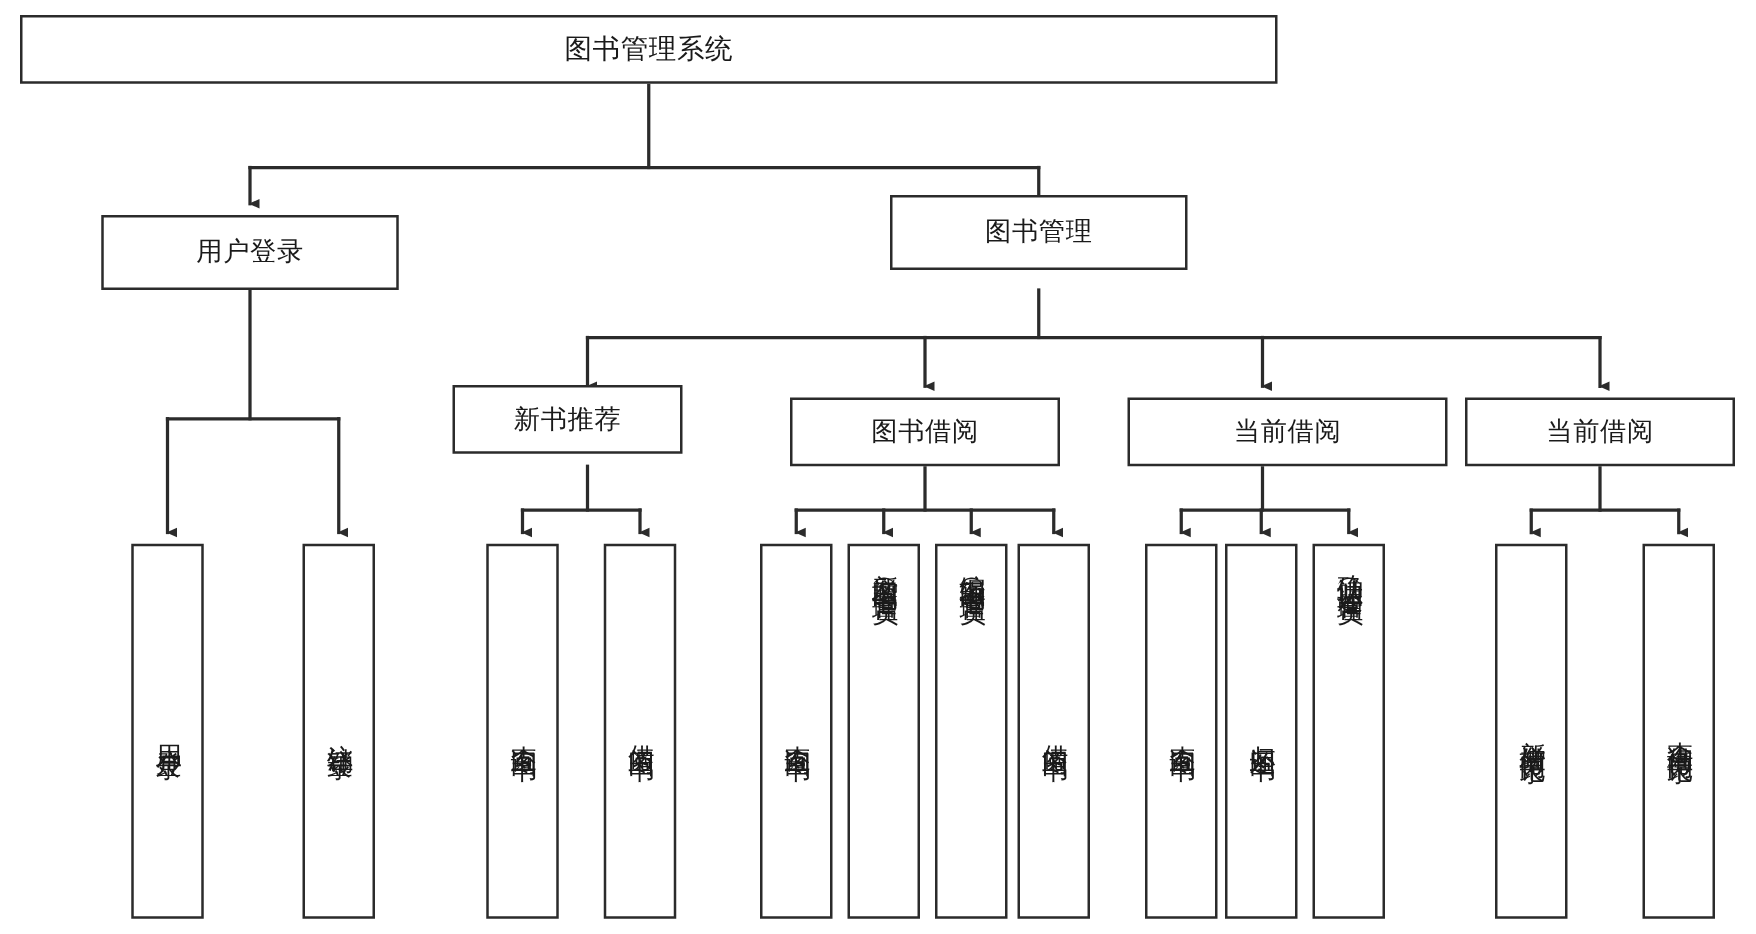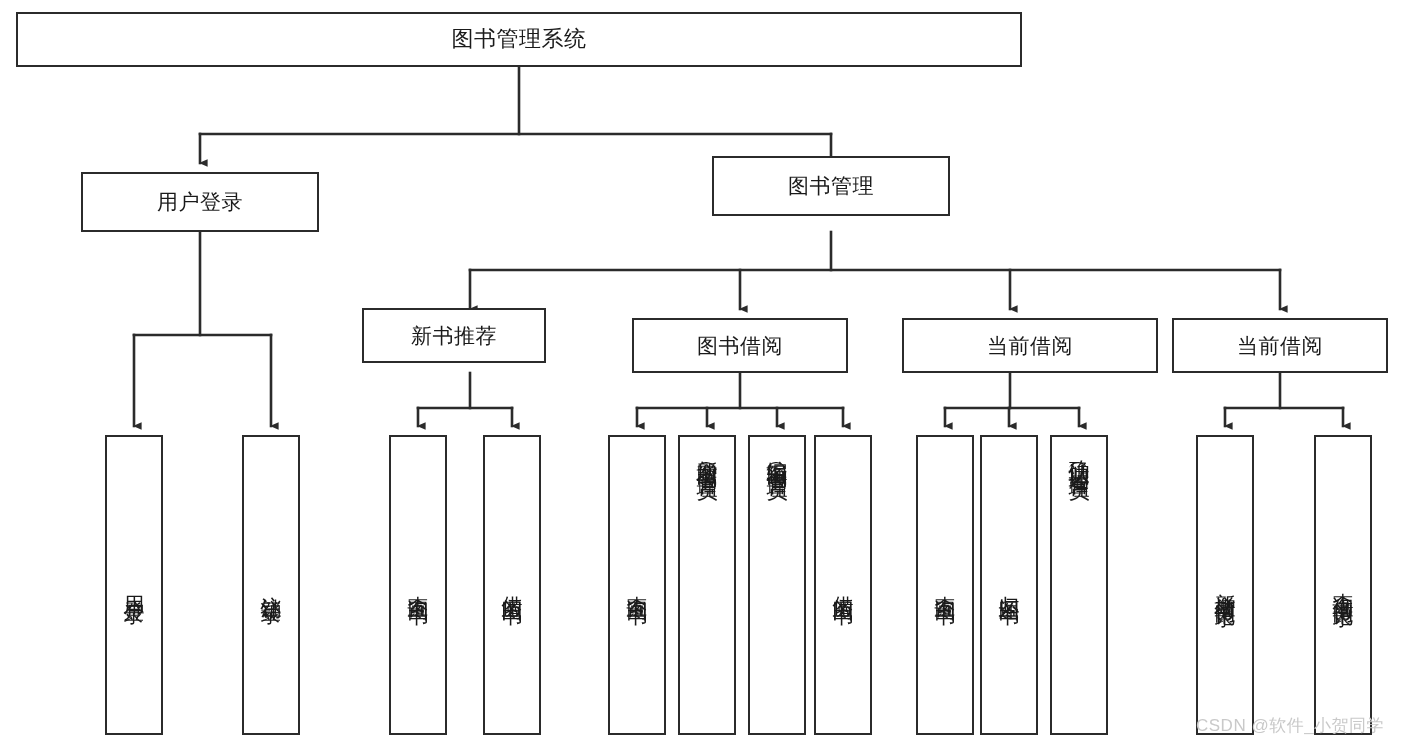--- a/index.html
+++ b/index.html
@@ -180,15 +180,14 @@
         <span class="node-label">确认归还（管理员）</span>
       </div>
       <div class="node-box node-v vcenter" style="left: 1196px; top: 435px; width: 58px; height: 300px;">
         <span class="node-label">新增借阅记录</span>
       </div>
       <div class="node-box node-v vcenter" style="left: 1314px; top: 435px; width: 58px; height: 300px;">
         <span class="node-label">查询借阅记录</span>
       </div>
     </div>
 
-  <div class="watermark" style="left: 1196px; top: 714px;">CSDN @软件_小贺同学</div>
 
 </div>
 
 </body></html>

